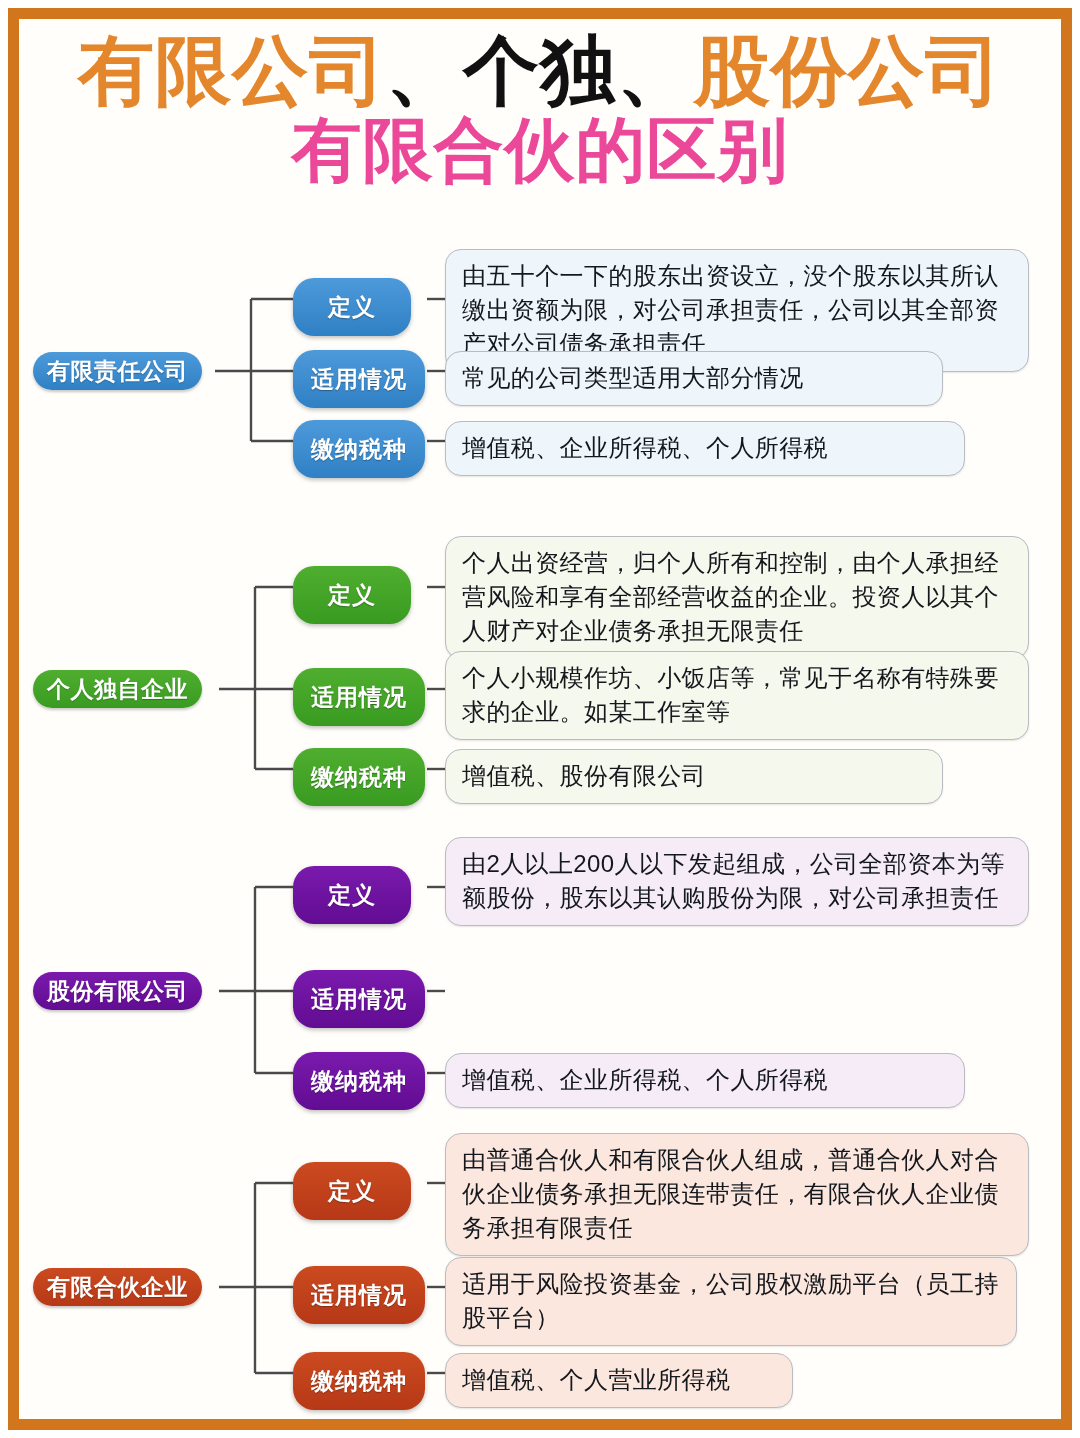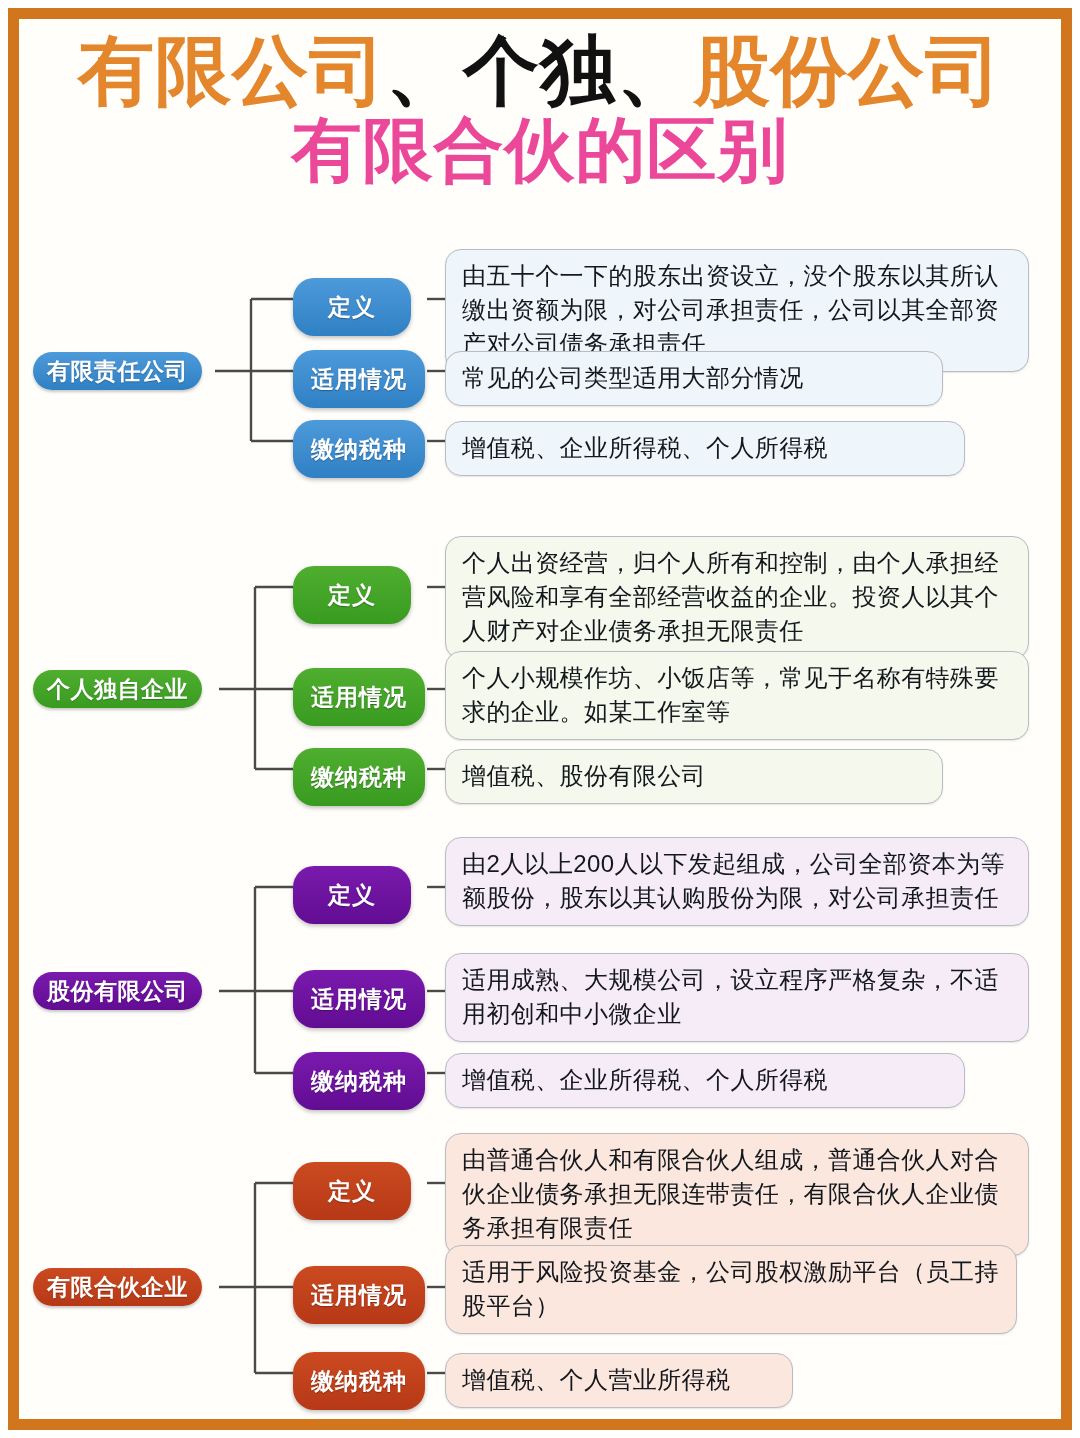--- a/index.html
+++ b/index.html
@@ -229,23 +229,20 @@
         </svg>
         <div class="root-pill" style="top:153px;">股份有限公司</div>
 
         <div class="branch-pill" style="left:274px;top:47px;">定义</div>
         <div class="branch-pill" style="left:274px;top:151px;">适用情况</div>
         <div class="branch-pill" style="left:274px;top:233px;">缴纳税种</div>
 
         <div class="content-box" style="left:426px;top:18px;width:584px;">
           <p>由2人以上200人以下发起组成，公司全部资本为等额股份，股东以其认购股份为限，对公司承担责任</p>
         </div>
-        <div class="content-box" style="left:426px;top:134px;width:584px;">
-          <p>适用成熟、大规模公司，设立程序严格复杂，不适用初创和中小微企业</p>
-        </div>
         <div class="content-box" style="left:426px;top:234px;width:520px;">
           <p>增值税、企业所得税、个人所得税</p>
         </div>
       </div>
 
       <div class="group c-red" style="top:872px;height:290px;">
         <svg class="lines" viewBox="0 0 1042 290">
           <g stroke="#4a4a4a" stroke-width="2.4" fill="none">
             <path d="M200,174 L236,174"></path>
             <path d="M236,174 L236,70"></path>
@@ -260,21 +257,21 @@
         </svg>
         <div class="root-pill" style="top:155px;">有限合伙企业</div>
 
         <div class="branch-pill" style="left:274px;top:49px;">定义</div>
         <div class="branch-pill" style="left:274px;top:153px;">适用情况</div>
         <div class="branch-pill" style="left:274px;top:239px;">缴纳税种</div>
 
         <div class="content-box" style="left:426px;top:20px;width:584px;">
           <p>由普通合伙人和有限合伙人组成，普通合伙人对合伙企业债务承担无限连带责任，有限合伙人企业债务承担有限责任</p>
         </div>
-        <div class="content-box" style="left:426px;top:132px;width:572px;">
+        <div class="content-box" style="left:426px;top:144px;width:572px;">
           <p>适用于风险投资基金，公司股权激励平台（员工持股平台）</p>
         </div>
         <div class="content-box" style="left:426px;top:240px;width:348px;">
           <p>增值税、个人营业所得税</p>
         </div>
       </div>
 
     </div>
   </div>
 </div>

